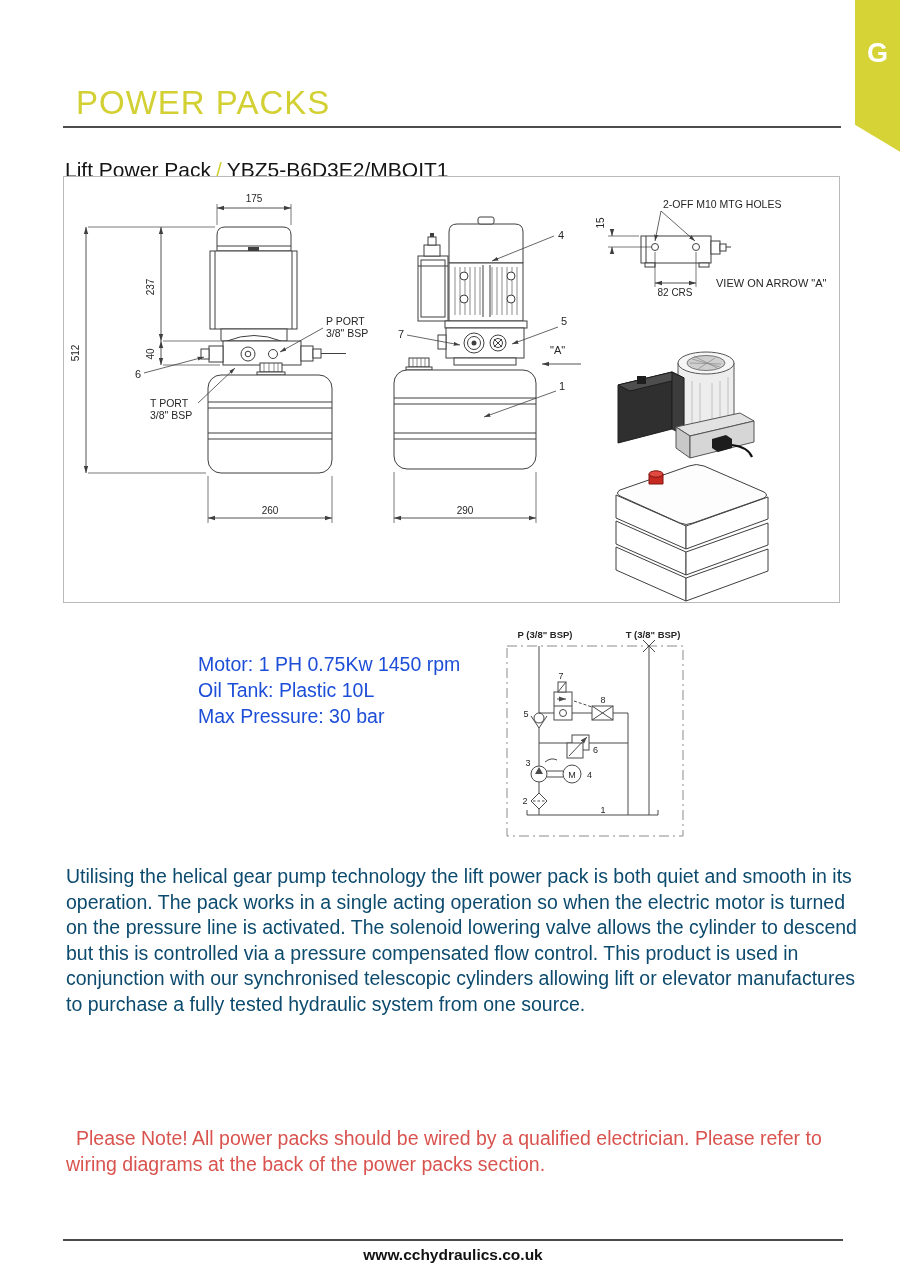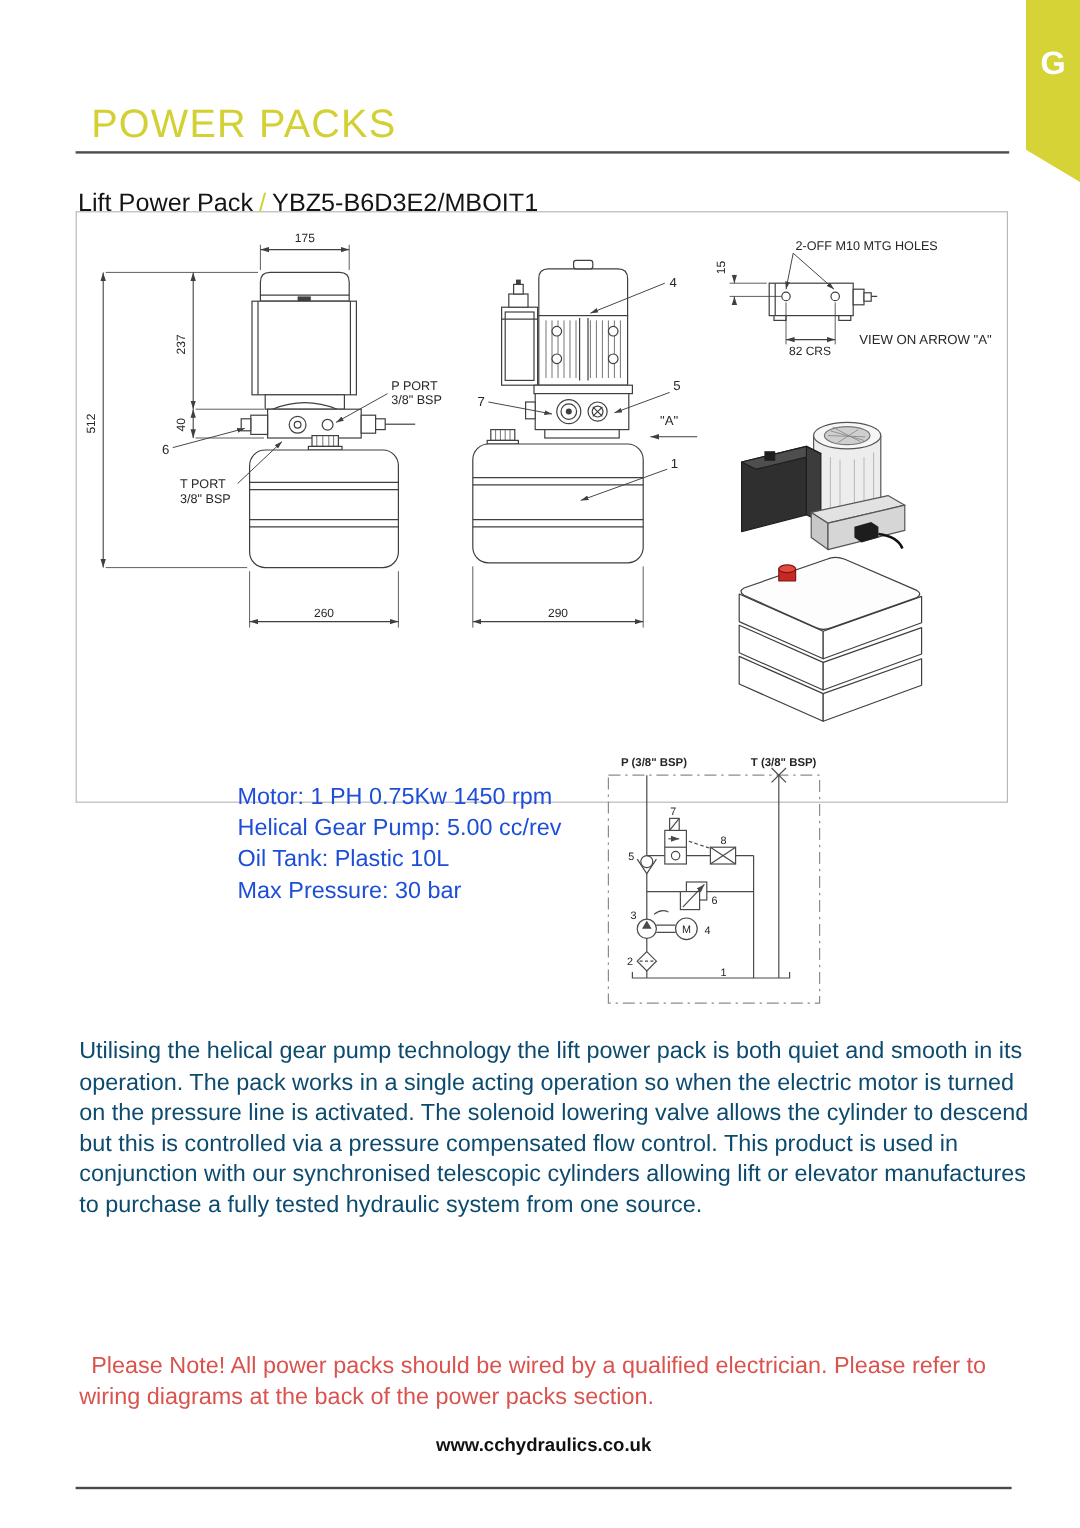--- a/index.html
+++ b/index.html
@@ -7,33 +7,33 @@
         font-family:"Liberation Sans",sans-serif;overflow:hidden;margin:0 auto;}
   
   .g-tab{position:absolute;left:855px;top:0;width:45px;height:158px;background:#d6d336;
          clip-path:polygon(0 0,100% 0,100% 96%,0 79%);display:flex;justify-content:center;}
   .g-tab span{color:#ffffff;font-size:27px;font-weight:bold;margin-top:38px;}
   .page-title{position:absolute;left:76px;top:84px;font-size:33px;color:#d2d033;letter-spacing:1px;}
   .title-rule{position:absolute;left:63px;top:126px;width:778px;height:2px;background:#4d4d4d;}
   .subtitle{position:absolute;left:65px;top:139px;font-size:21px;color:#141414;margin-top:19px;}
   .subtitle .sep{color:#d2d033;padding:0 5px;}
   
-  .drawing-panel{position:absolute;left:63px;top:176px;width:777px;height:493px;
+  .drawing-panel{position:absolute;left:63px;top:176px;width:777px;height:427px;
                  border:1px solid #b9b9b9;box-sizing:border-box;background:#fff;}
   .drawing-panel svg{position:absolute;left:0;top:0;}
   
   .specs{position:absolute;left:198px;top:651px;font-size:19.5px;color:#1d4ed8;line-height:26px;}
   .circuit{position:absolute;left:495px;top:616px;}
   
   .description{position:absolute;left:66px;top:864px;width:792px;font-size:19.5px;
                line-height:25.5px;color:#0c4a6e;}
   .note{position:absolute;left:66px;top:1125px;width:784px;font-size:19.5px;line-height:26px;
         color:#d9534f;text-indent:10px;}
   .footer-rule{position:absolute;left:63px;top:1239px;width:780px;height:2px;background:#4a4a4a;}
-  .footer-url{position:absolute;left:63px;top:1196px;width:780px;text-align:center;
+  .footer-url{position:absolute;left:63px;top:1246px;width:780px;text-align:center;
               font-size:15.5px;font-weight:bold;color:#111;}
   
   .p{fill:#ffffff;stroke:#3f3f3f;stroke-width:1;}
   .pl{fill:none;stroke:#3f3f3f;stroke-width:1;}
   .fin{stroke:#5a5a5a;stroke-width:.7;}
   .dim{stroke:#3f3f3f;stroke-width:.9;fill:none;}
   .ext{stroke:#3f3f3f;stroke-width:.7;fill:none;}
   .ldr{stroke:#3f3f3f;stroke-width:.8;fill:none;}
   .dk{fill:#3f3f3f;stroke:none;}
   svg text{fill:#262626;font-family:"Liberation Sans",sans-serif;}
@@ -237,21 +237,20 @@
         <path d="M626,259 L690,244 L690,265 L626,281 Z" fill="#d6d6d6" stroke="#555"></path>
 
         <path d="M648,262 l14,-4 l6,4 v9 l-14,4 l-6,-4 Z" fill="#1d1d1d"></path>
         <path d="M668,268 q16,2 20,12" stroke="#111" stroke-width="2.2" fill="none"></path>
       </g>
     </svg>
   </div>
 
   <div class="specs">
     <div>Motor: 1 PH 0.75Kw 1450 rpm</div>
-    <div>Helical Gear Pump: 5.00 cc/rev</div>
     <div>Oil Tank: Plastic 10L</div>
     <div>Max Pressure: 30 bar</div>
   </div>
 
   <svg class="circuit" width="200" height="235" viewBox="0 0 200 235">
     <defs>
       <marker id="ca" markerWidth="8" markerHeight="6" refX="7" refY="3" orient="auto-start-reverse">
         <path d="M0,0.5 L7,3 L0,5.5 Z" fill="#4a4a4a"></path>
       </marker>
     </defs>

